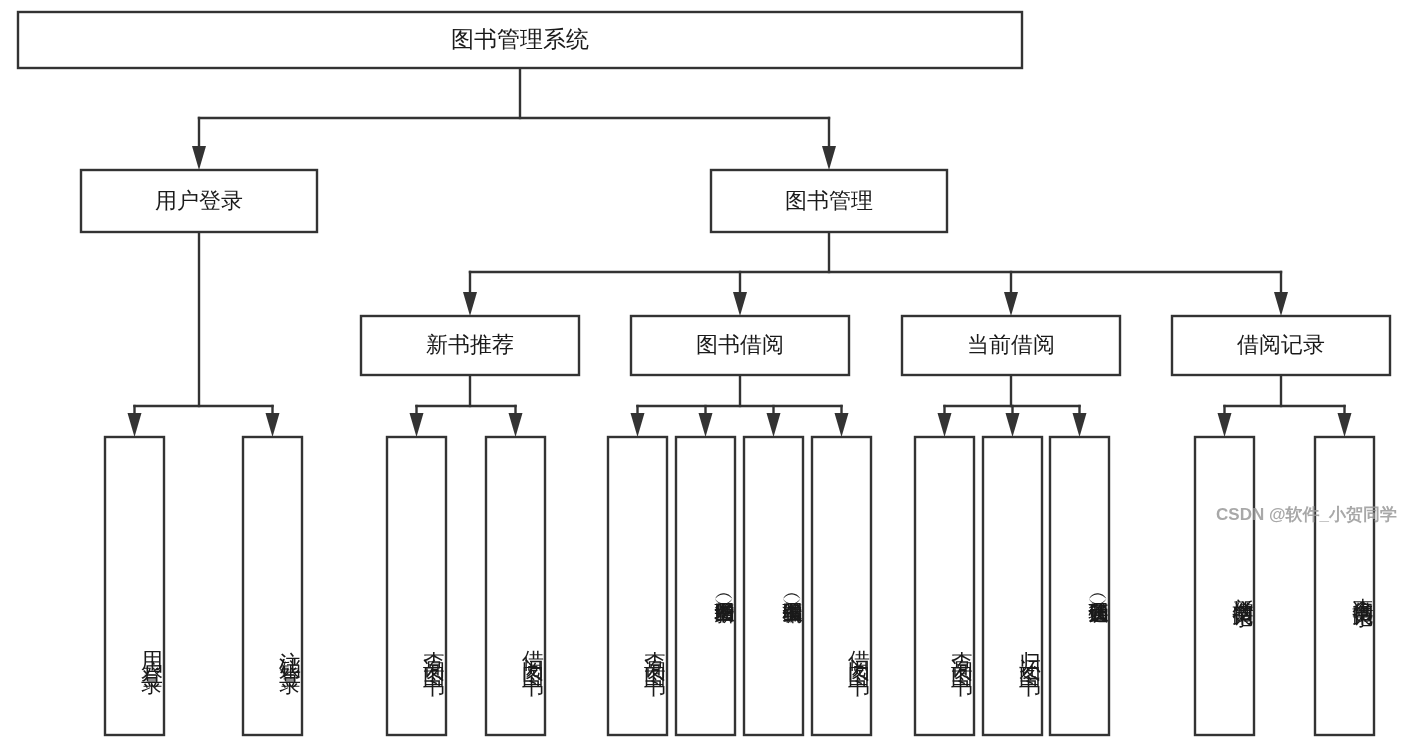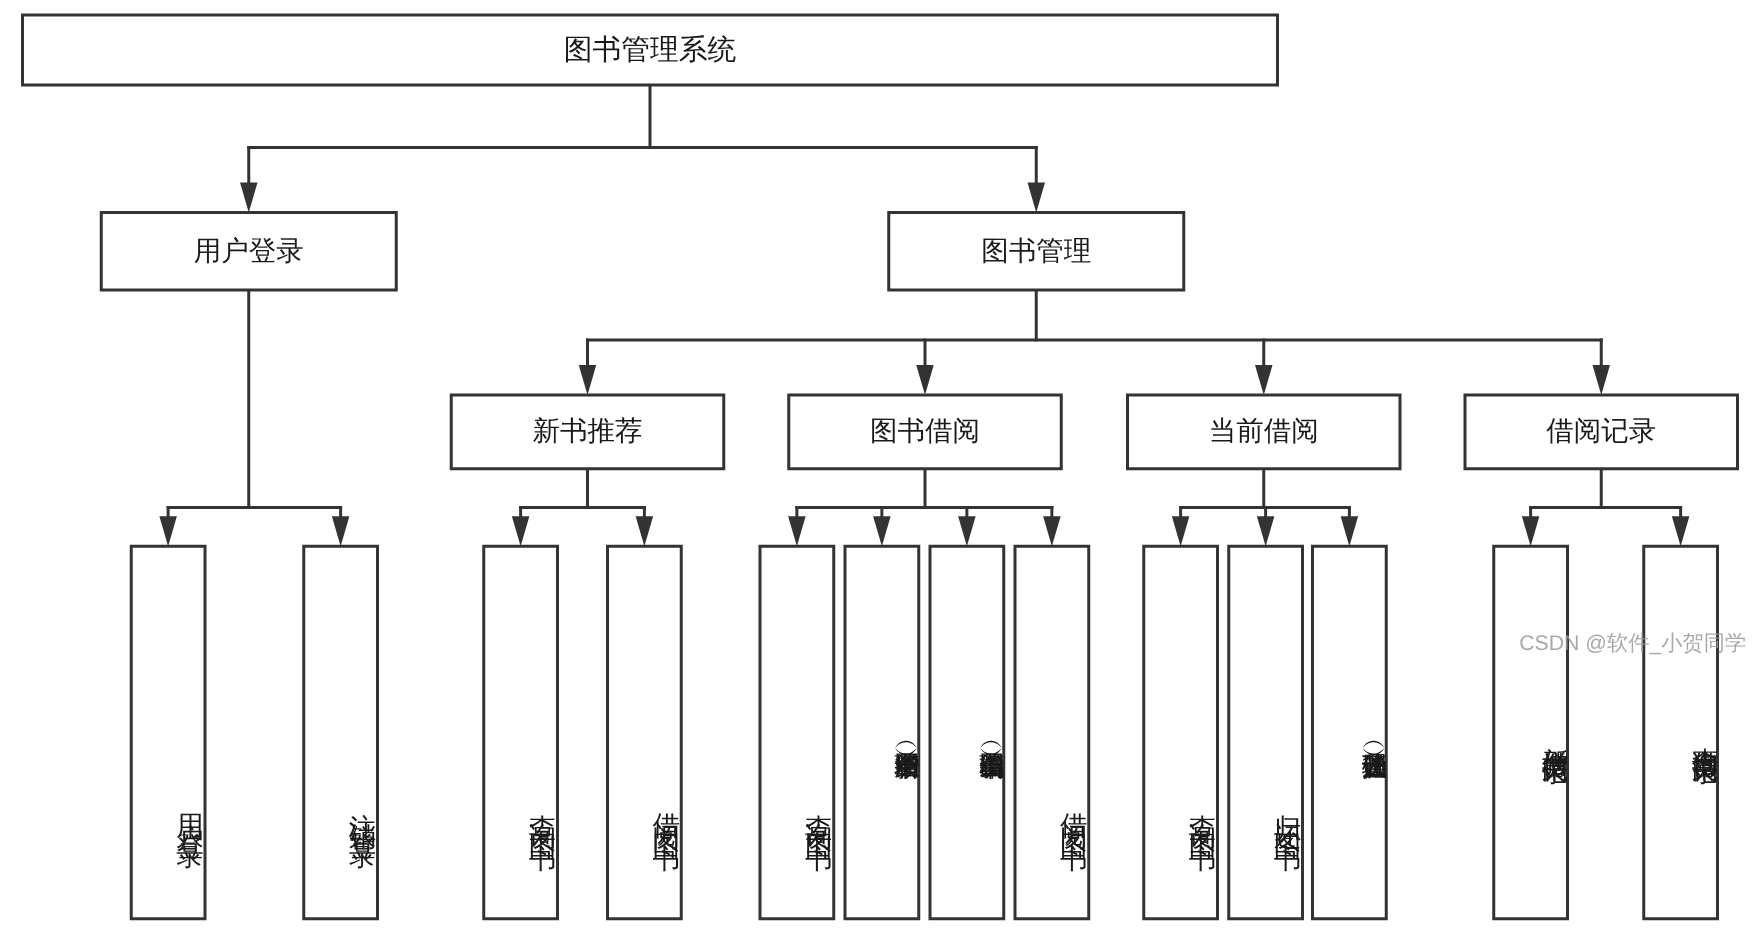--- a/index.html
+++ b/index.html
@@ -68,20 +68,21 @@
   }
   .watermark {
     position: absolute;
     right: 8px;
     bottom: 4px;
     font-family: "Liberation Sans", "DejaVu Sans", sans-serif;
     font-size: 17px;
     color: #9a9a9a;
     white-space: nowrap;
     opacity: 0.85;
+    font-weight: bold;
   }
 </style>
 </head>
 <body>
 
 <div id="diagram-root">
   <svg class="diagram-svg" viewBox="0 0 1405 747" xmlns="http://www.w3.org/2000/svg">
     <defs>
       <marker id="arrowhead" markerWidth="9" markerHeight="11" refX="4.5" refY="10" orient="auto" markerUnits="userSpaceOnUse">
         <polygon class="arrow-head" points="0,0 9,0 4.5,11"></polygon>

